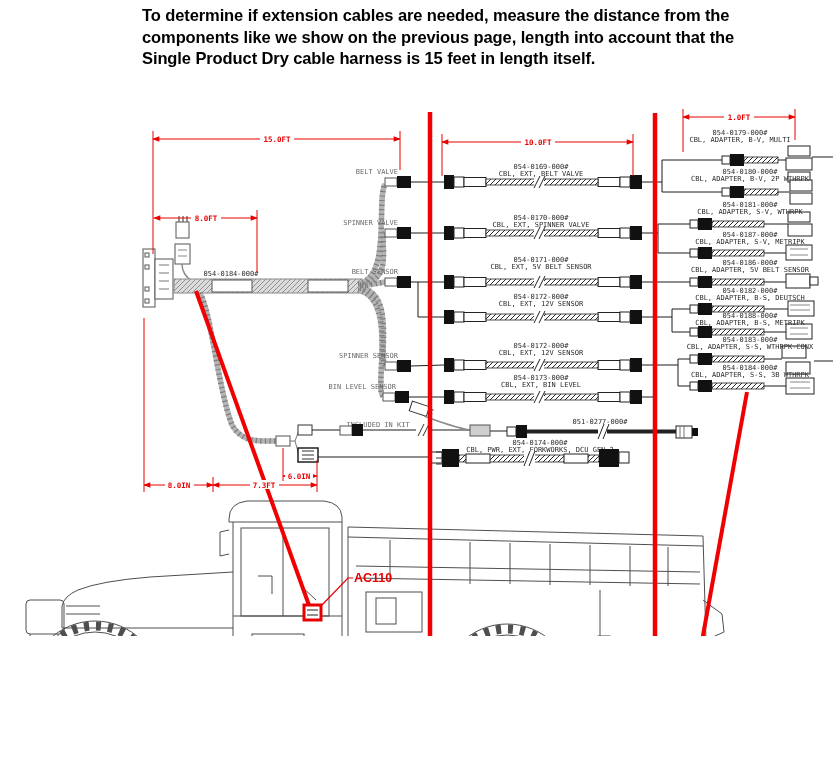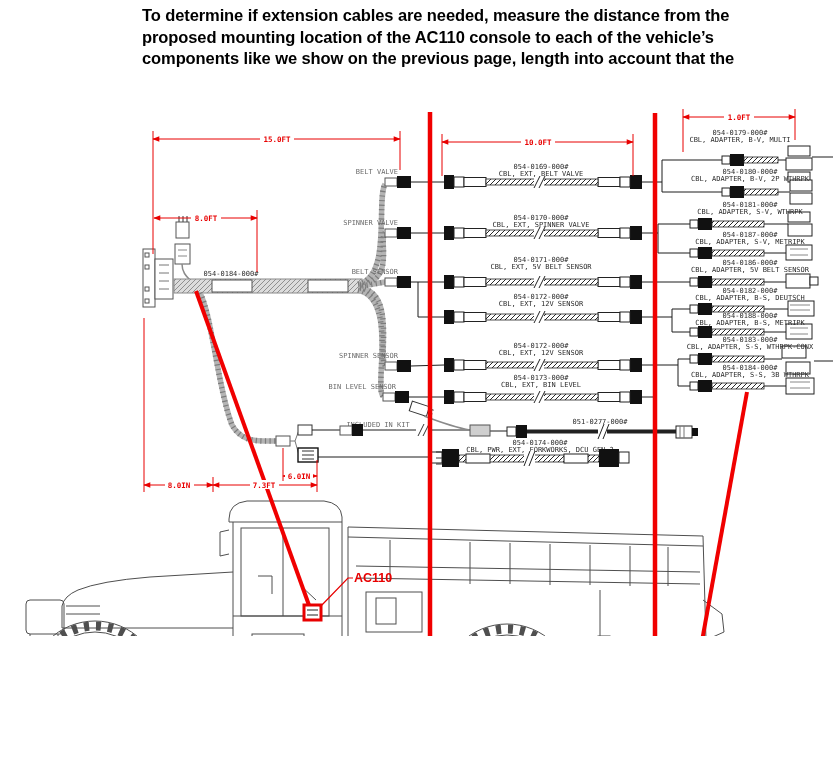--- a/index.html
+++ b/index.html
@@ -14,22 +14,22 @@
   .dim{font-family:"DejaVu Sans Mono",monospace;font-size:7.5px;font-weight:bold;fill:#e80000;}
   .callout{font-family:"Liberation Sans",sans-serif;font-size:12.5px;font-weight:600;fill:#e80000;}
 </style>
 </head>
 <body>
 
 <div class="canvas">
 
   <div class="intro">
     <div>To determine if extension cables are needed, measure the distance from the</div>
-    <div>proposed mounting location of the AC110 console to each of the vehicle’s</div>
     <div>components like we show on the previous page, length into account that the</div>
+    <div>Single Product Dry cable harness is 15 feet in length itself.</div>
   </div>
 
   <svg width="833" height="757" viewBox="0 0 833 757">
     <defs>
       <pattern id="hx" width="5" height="5" patternUnits="userSpaceOnUse">
         <rect width="5" height="5" fill="#ffffff"></rect>
         <path d="M0,5 L5,0" stroke="#2a2a2a" stroke-width="1"></path>
       </pattern>
       <pattern id="gh" width="5" height="5" patternUnits="userSpaceOnUse">
         <rect width="5" height="5" fill="#dcdcdc"></rect>

